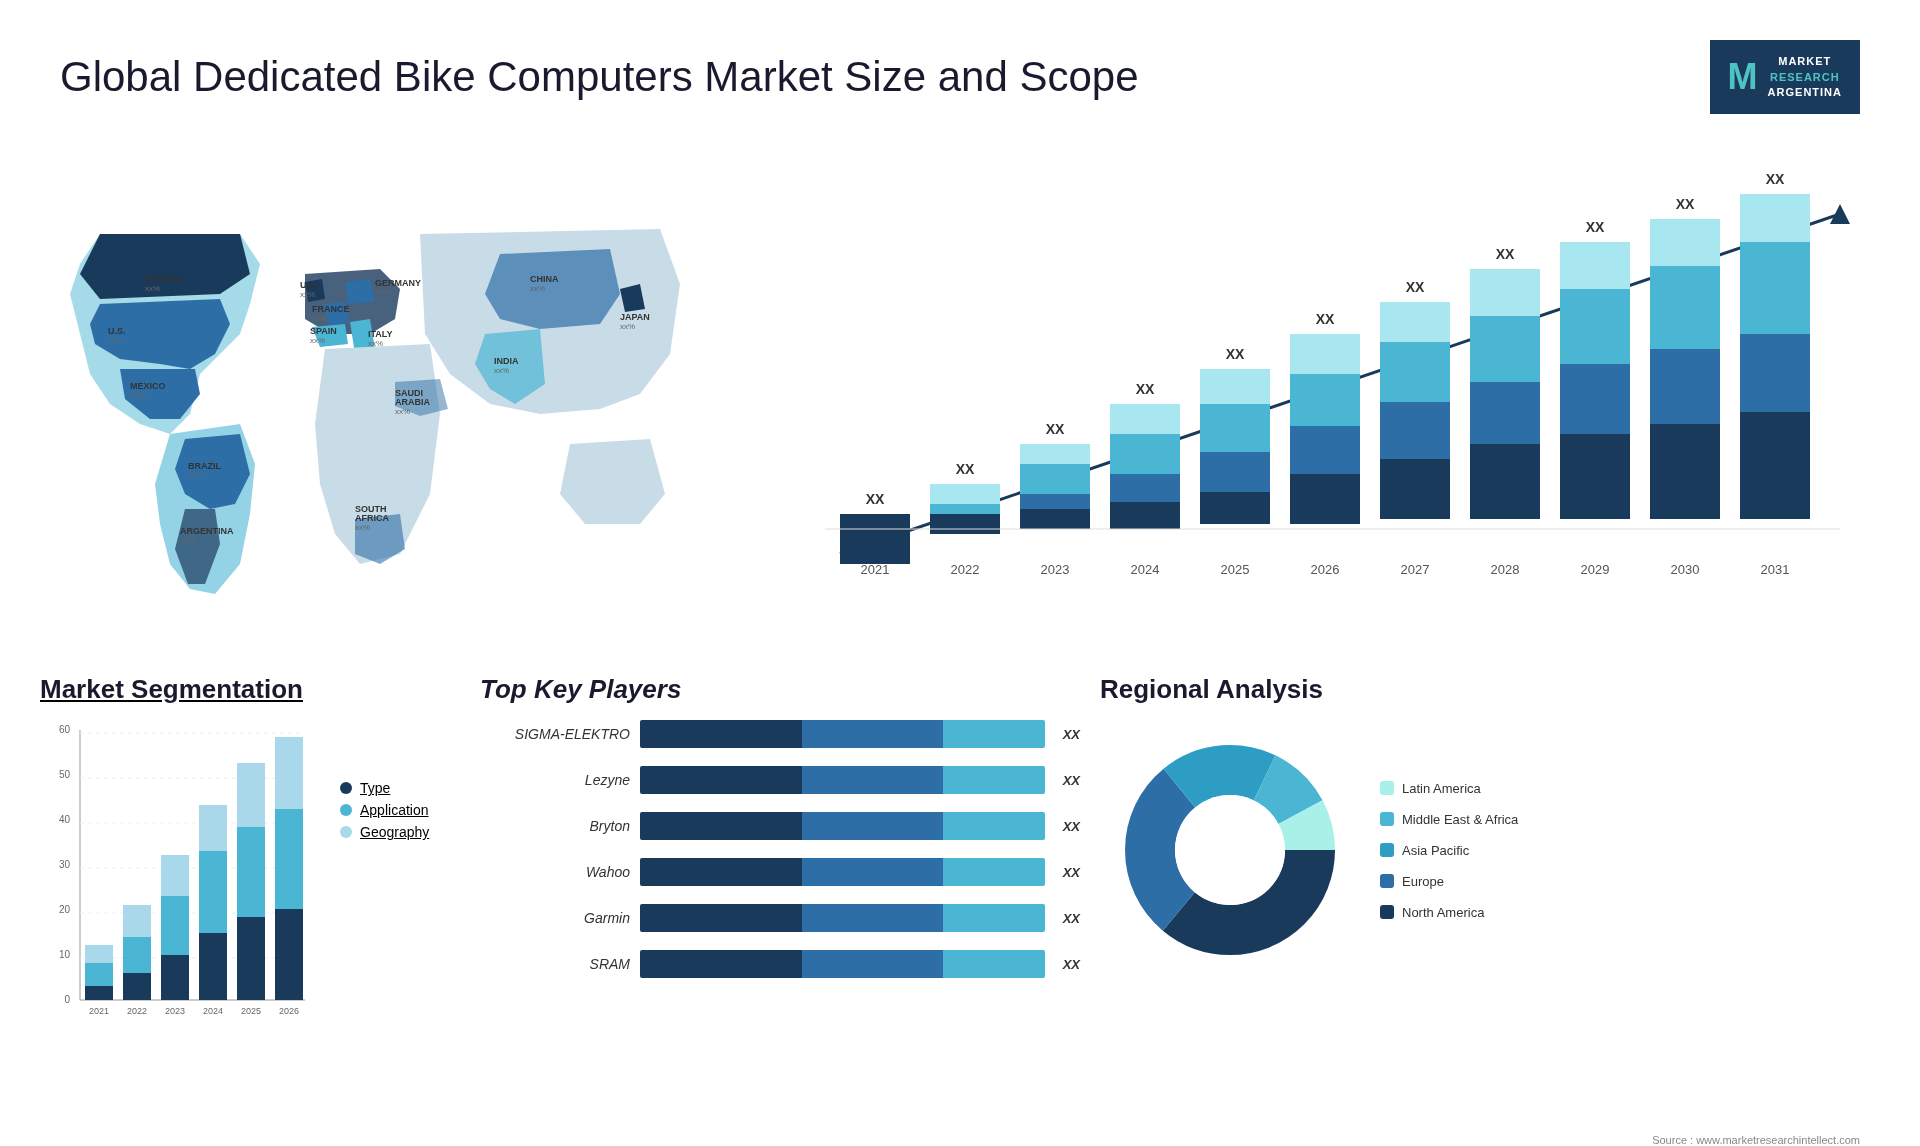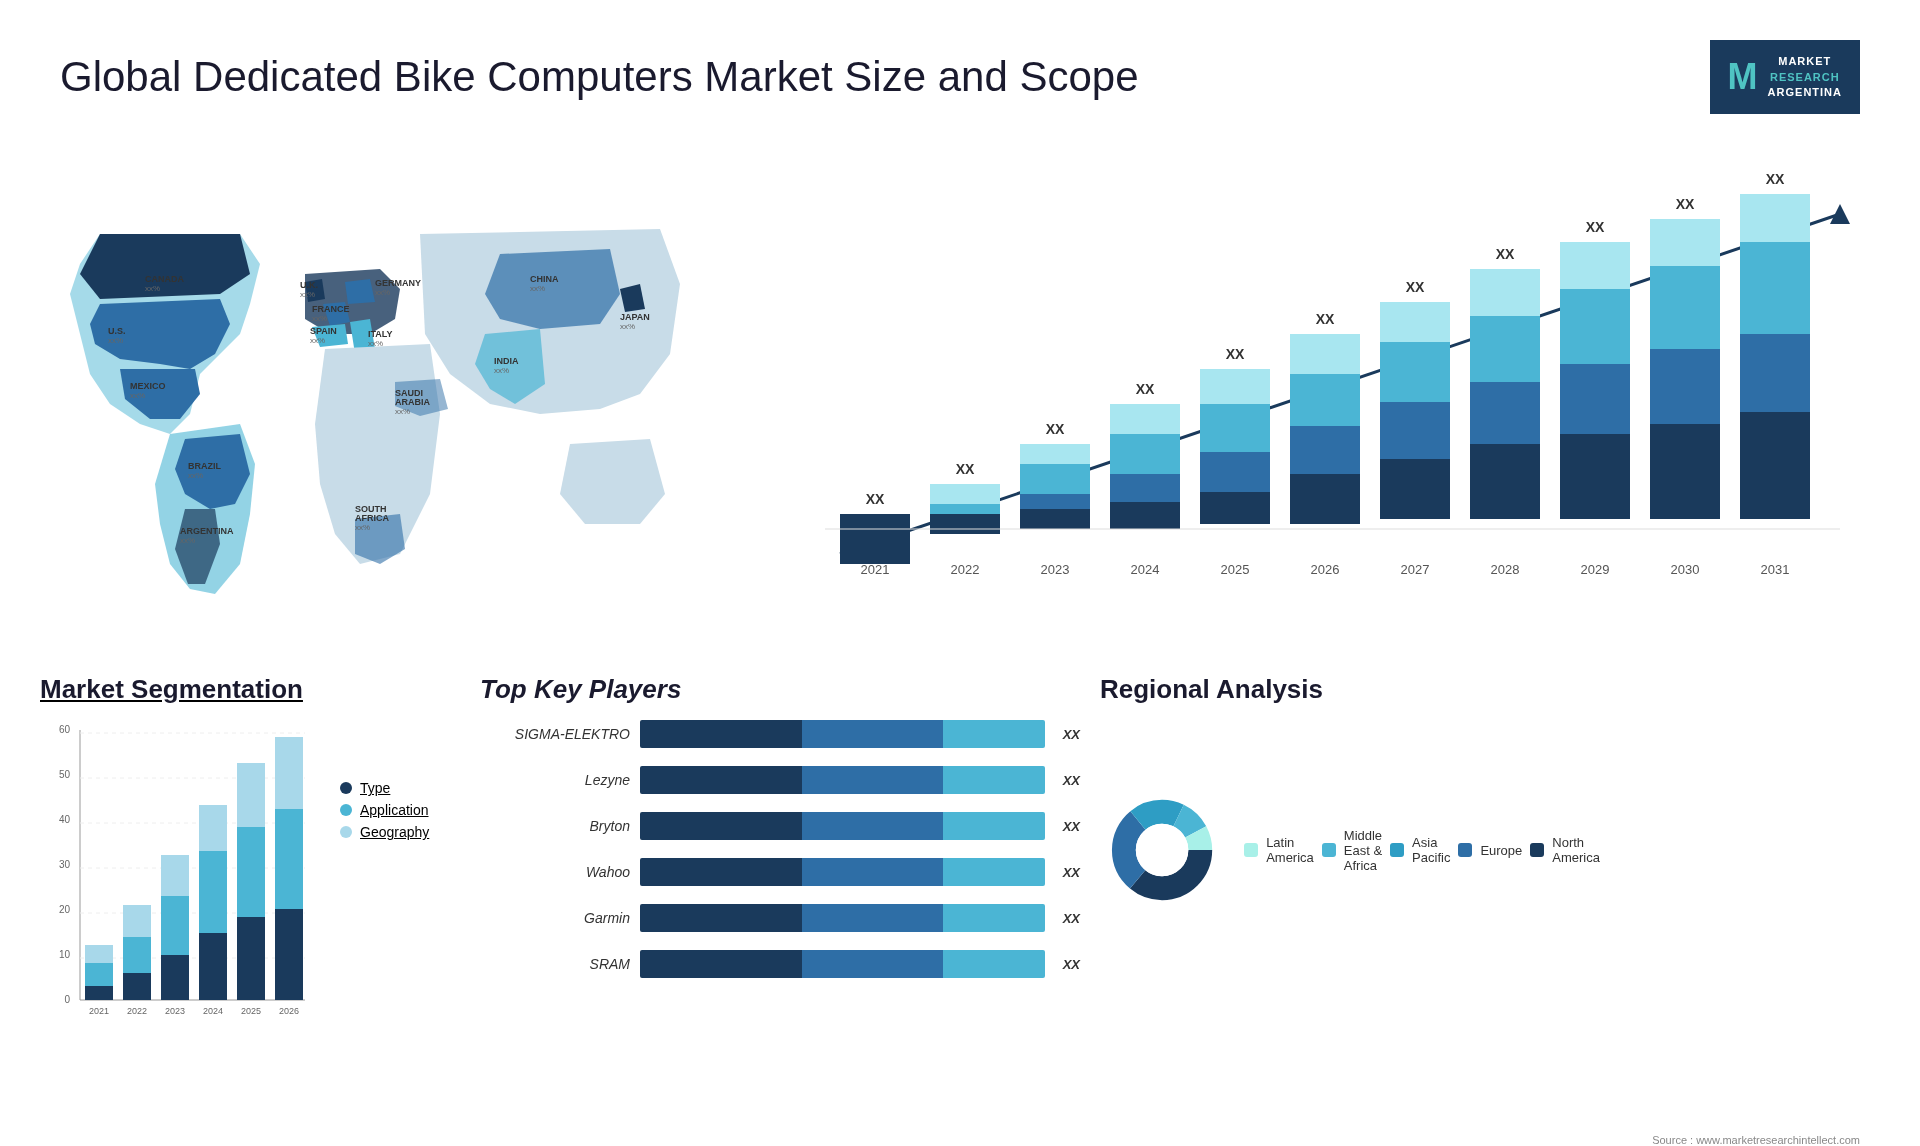--- a/index.html
+++ b/index.html
@@ -169,21 +169,22 @@
     }
 
     
     .donut-container {
       display: flex;
       align-items: center;
       gap: 20px;
     }
     .regional-legend {
       display: flex;
-      gap: 8px;
+      flex-direction: column;
+      gap: 16px;
     }
     .regional-legend-item {
       display: flex;
       align-items: center;
       gap: 8px;
       font-size: 13px;
       color: #333;
     }
     .regional-legend-dot {
       width: 14px;

